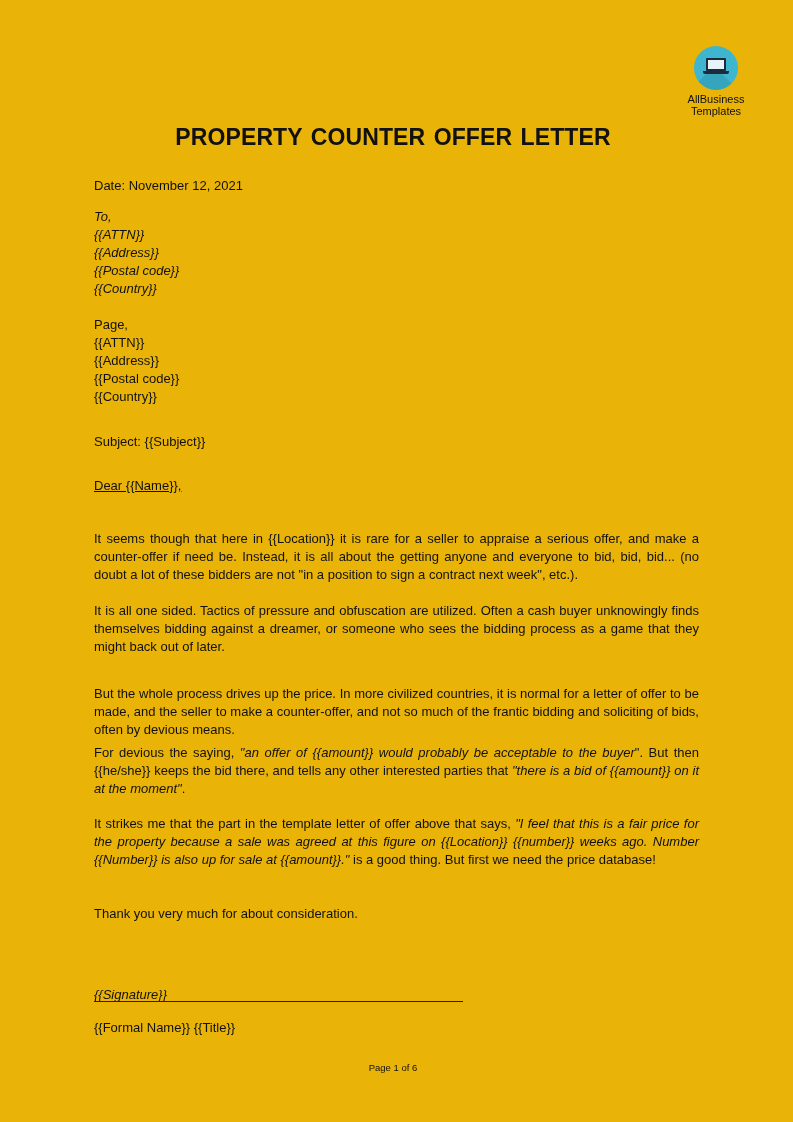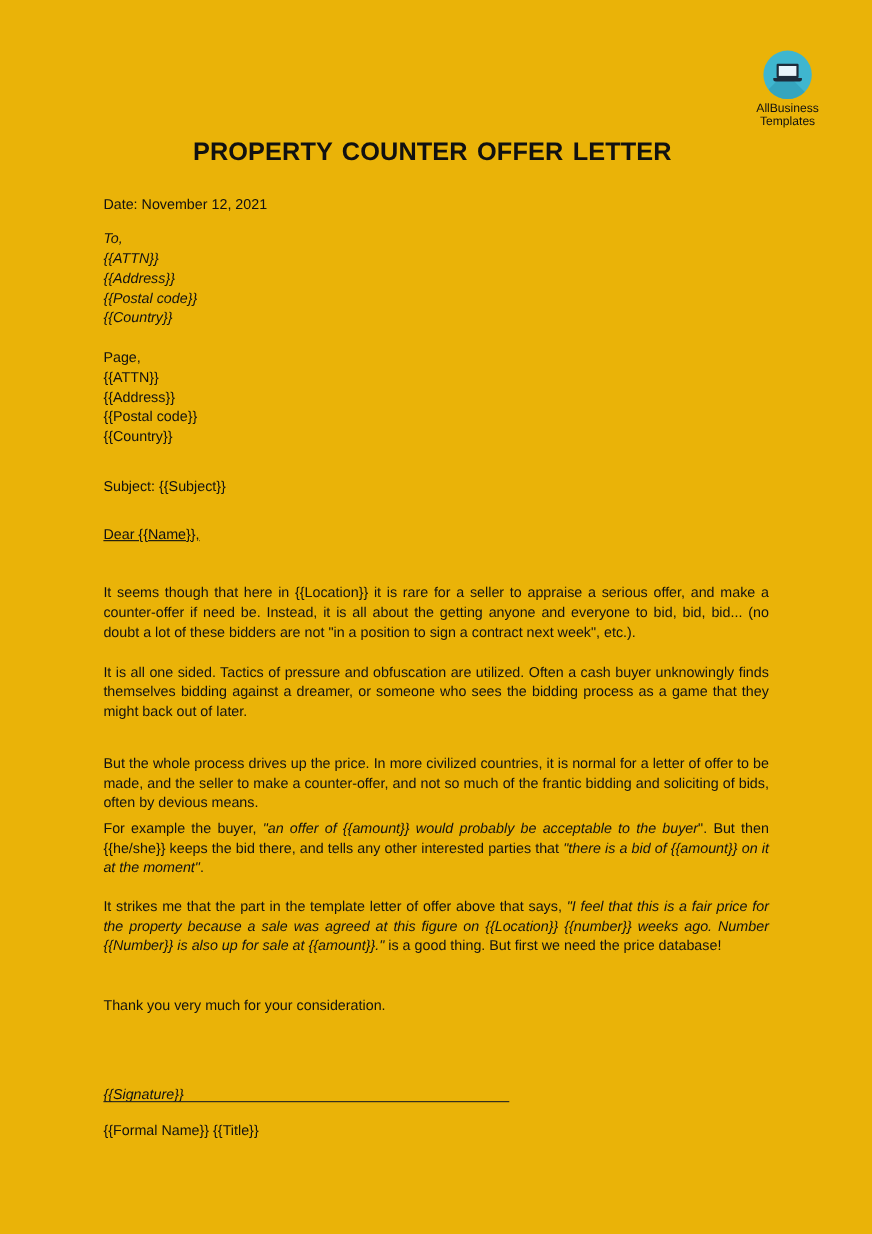--- a/index.html
+++ b/index.html
@@ -74,25 +74,26 @@
   <div class="text" style="top:423px;margin-top:10px;">Subject: {{Subject}}</div>
 
   <div class="text" style="top:477px;text-decoration:underline;">Dear {{Name}},</div>
 
   <div class="para" style="top:530px;">It seems though that here in {{Location}} it is rare for a seller to appraise a serious offer, and make a counter-offer if need be. Instead, it is all about the getting anyone and everyone to bid, bid, bid... (no doubt a lot of these bidders are not "in a position to sign a contract next week", etc.).</div>
 
   <div class="para" style="top:602px;">It is all one sided. Tactics of pressure and obfuscation are utilized. Often a cash buyer unknowingly finds themselves bidding against a dreamer, or someone who sees the bidding process as a game that they might back out of later.</div>
 
   <div class="para" style="top:673px;margin-top:12px;">But the whole process drives up the price. In more civilized countries, it is normal for a letter of offer to be made, and the seller to make a counter-offer, and not so much of the frantic bidding and soliciting of bids, often by devious means.</div>
 
-  <div class="para" style="top:744px;"><span>For example the buyer, </span><i>"an offer of {{amount}} would probably be acceptable to the buyer</i><span>". But then {{he/she}} keeps the bid there, and tells any other interested parties that </span><i>"there is a bid of {{amount}} on it at the moment"</i><span>.</span></div>
+  <div class="para" style="top:744px;"><span>For devious the saying, </span><i>"an offer of {{amount}} would probably be acceptable to the buyer</i><span>". But then {{he/she}} keeps the bid there, and tells any other interested parties that </span><i>"there is a bid of {{amount}} on it at the moment"</i><span>.</span></div>
 
   <div class="para" style="top:815px;"><span>It strikes me that the part in the template letter of offer above that says, </span><i>"I feel that this is a fair price for the property because a sale was agreed at this figure on {{Location}} {{number}} weeks ago. Number {{Number}} is also up for sale at {{amount}}."</i><span> is a good thing. But first we need the price database!</span></div>
 
-  <div class="text" style="top:905px;">Thank you very much for your consideration.</div>
+  <div class="text" style="top:905px;">Thank you very much for about consideration.</div>
 
   <div class="text" style="top:986px;font-style:italic;">{{Signature}}</div>
 
   <div class="sigline"></div>
 
   <div class="text" style="top:1005px;margin-top:14px;">{{Formal Name}} {{Title}}</div>
 
+  <div class="footer">Page 1 of 6</div>
 </div>
 
 </body></html>

